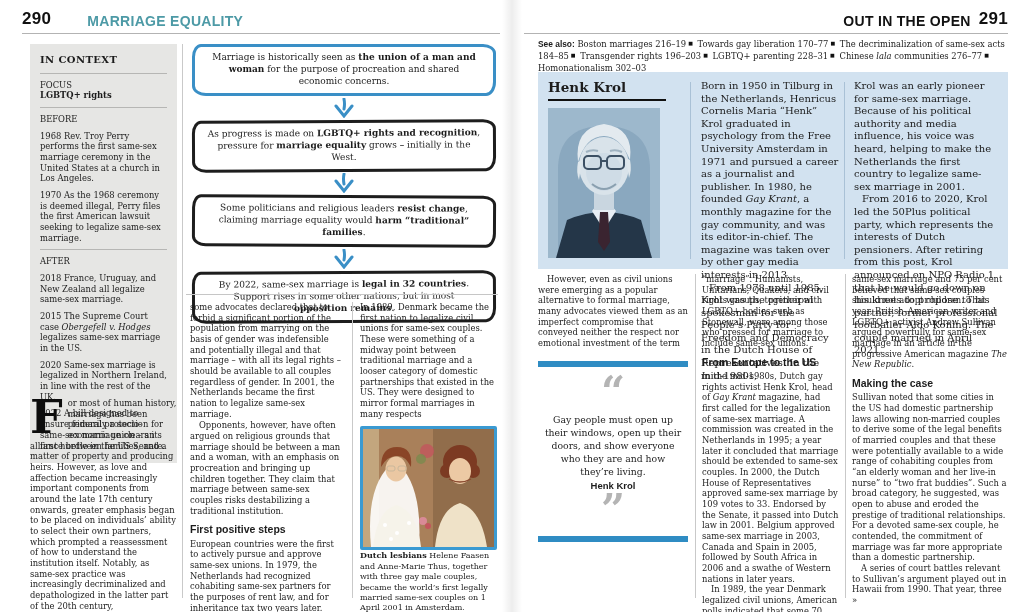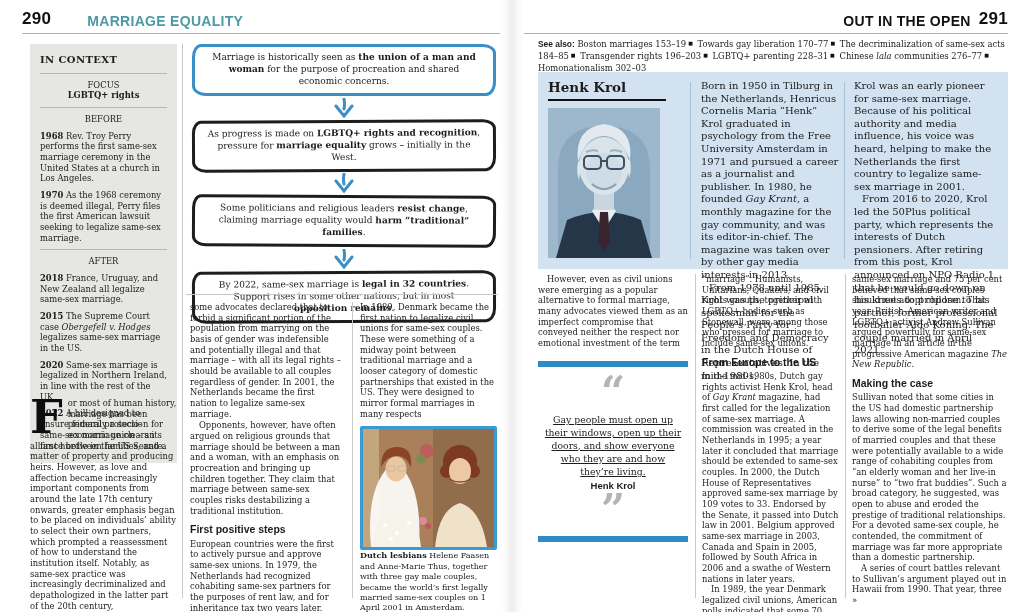--- a/index.html
+++ b/index.html
@@ -25,24 +25,24 @@
 
   
   #gutter{left:502px;top:0;width:20px;height:612px;
     background:linear-gradient(to right, rgba(0,0,0,0), rgba(0,0,0,0.07) 50%, rgba(0,0,0,0));}
 
   
   #sidebar{left:30px;top:44px;width:147px;background:#e6e6e4;
     padding:10px 10px 12px;box-sizing:border-box;font-size:8.4px;line-height:1.27;}
   #sidebar h2{margin:0 0 5px;font-size:10px;letter-spacing:.4px;font-family:"DejaVu Serif",serif;}
   .sb-rule{height:1px;background:#b6b6b4;margin:6px 0;}
-  .sb-label{margin:0;text-align:center;}
+  .sb-label{margin:0;}
   .sb-bold{font-weight:bold;}
   .sb-ev{margin:6px 0 0;}
-  .sb-ev .yr{font-weight:bold;}
+  .sb-ev .yr{font-weight:normal;}
 
   
   #flowchart{left:192px;top:44px;width:304px;}
   .fc-box{border:3px solid #1d1d1d;border-radius:9px 13px 10px 14px / 13px 9px 14px 10px;
     padding:5px 12px;display:flex;align-items:center;justify-content:center;
     text-align:center;font-size:9px;line-height:1.32;box-sizing:border-box;background:#fff;}
   .fc-box p{margin:0;}
   .fc-blue{border-color:#3a8fc6;}
   .fc-r1{transform:rotate(-.3deg);}
   .fc-r2{transform:rotate(.3deg);}
@@ -91,21 +91,21 @@
   #rcol2{left:702px;top:274px;width:137px;}
   #rcol3{left:852px;top:274px;width:156px;}
 
   
   #quote{margin-top:12px;text-align:center;}
   .qbar{height:6px;background:#2f8cc3;}
   .qmark{display:block;font-family:"DejaVu Serif",serif;font-weight:bold;
     font-size:42px;color:#b4b4b4;line-height:20px;height:22px;}
   .qmark.open{margin-top:16px;}
   .qmark.close{margin-top:8px;margin-bottom:14px;}
-  #quote .qtext{font-size:9.3px;line-height:1.4;margin:8px 6px 2px;text-decoration:underline;}
+  #quote .qtext{font-size:9.3px;line-height:1.4;margin:8px 6px 2px;}
   #quote .qname{font-family:"Liberation Sans",sans-serif;font-weight:bold;font-size:9.5px;margin:2px 0 0;}
 </style>
 </head>
 <body>
 
 <div class="abs page-header" id="lp-header">
   <span class="pg-num">290</span>
   <span class="pg-title-left">MARRIAGE EQUALITY</span>
 </div>
 
@@ -204,21 +204,21 @@
 
 <div class="abs" id="gutter"></div>
 
 <div class="abs page-header" id="rp-header">
   <span class="pg-title-right">OUT IN THE OPEN</span>
   <span class="pg-num">291</span>
 </div>
 
 <div class="abs" id="see-also">
   <span class="lbl">See also:</span>
-  <span>Boston marriages 153–19</span><span class="sep">■</span>
+  <span>Boston marriages 216–19</span><span class="sep">■</span>
   <span>Towards gay liberation 170–77</span><span class="sep">■</span>
   <span>The decriminalization of same-sex acts 184–85</span><span class="sep">■</span>
   <span>Transgender rights 196–203</span><span class="sep">■</span>
   <span>LGBTQ+ parenting 228–31</span><span class="sep">■</span>
   <span>Chinese <span class="i">lala</span> communities 276–77</span><span class="sep">■</span>
   <span>Homonationalism 302–03</span>
 </div>
 
 <div class="abs" id="bio">
   <div class="abs" id="bio-title">Henk Krol</div>

